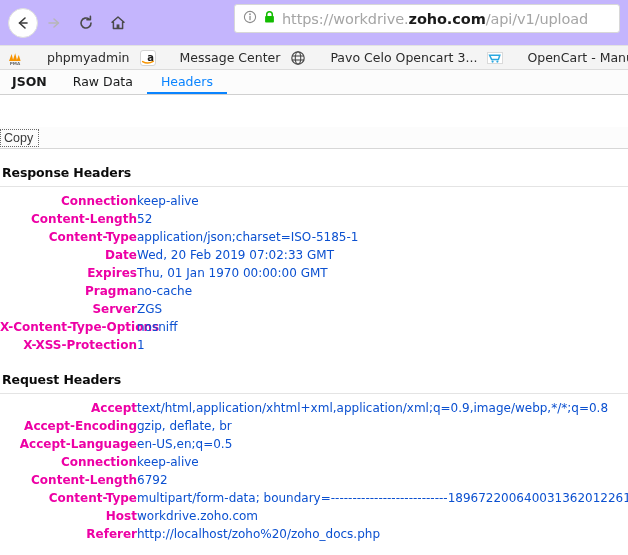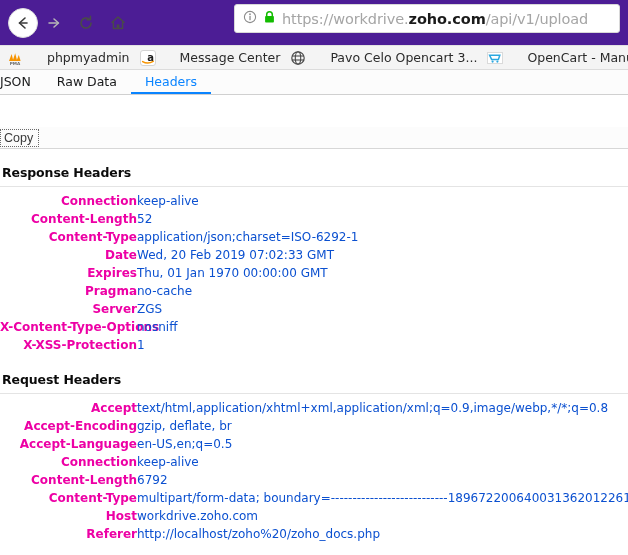--- a/index.html
+++ b/index.html
@@ -7,21 +7,21 @@
     margin: 0; padding: 0;
     width: 628px; height: 555px;
     background: #ffffff;
     font-family: "DejaVu Sans", "Liberation Sans", sans-serif;
     overflow: hidden;
   }
 
   
   .nav-toolbar {
     height: 46px;
-    background: #4c1d95;
+    background: #c4b5fd;
     border-bottom: 1px solid #e2e2e2;
     display: flex;
     align-items: center;
     padding: 0 6px;
     position: relative;
   }
   .nav-btn {
     width: 32px; height: 32px;
     display: flex; align-items: center; justify-content: center;
     flex: 0 0 auto;
@@ -97,21 +97,21 @@
   }
   .dt-tab {
     display: flex;
     align-items: center;
     padding: 0 14px;
     font-size: 12.5px;
     color: #18191a;
     border-bottom: 2px solid transparent;
     margin-top: 0px;
   }
-  .dt-tab:first-child { padding-left: 0px; padding-right: 12px; }
+  .dt-tab:first-child { padding-left: 12px; padding-right: 12px; font-weight: bold; }
   .dt-tab.active {
     color: #0a84ff;
     border-bottom: 2px solid #0a84ff;
   }
 
   
   .dt-toolbar {
     height: 22px;
     background: #fcfcfc;
     border-bottom: 1px solid #d7d7d7;
@@ -305,21 +305,21 @@
         <tr>
           <td class="hdr-name">Connection</td>
           <td class="hdr-value">keep-alive</td>
         </tr>
         <tr>
           <td class="hdr-name">Content-Length</td>
           <td class="hdr-value">52</td>
         </tr>
         <tr>
           <td class="hdr-name">Content-Type</td>
-          <td class="hdr-value">application/json;charset=ISO-6292-1</td>
+          <td class="hdr-value">application/json;charset=ISO-5185-1</td>
         </tr>
         <tr>
           <td class="hdr-name">Date</td>
           <td class="hdr-value">Wed, 20 Feb 2019 07:02:33 GMT</td>
         </tr>
         <tr>
           <td class="hdr-name">Expires</td>
           <td class="hdr-value">Thu, 01 Jan 1970 00:00:00 GMT</td>
         </tr>
         <tr>

